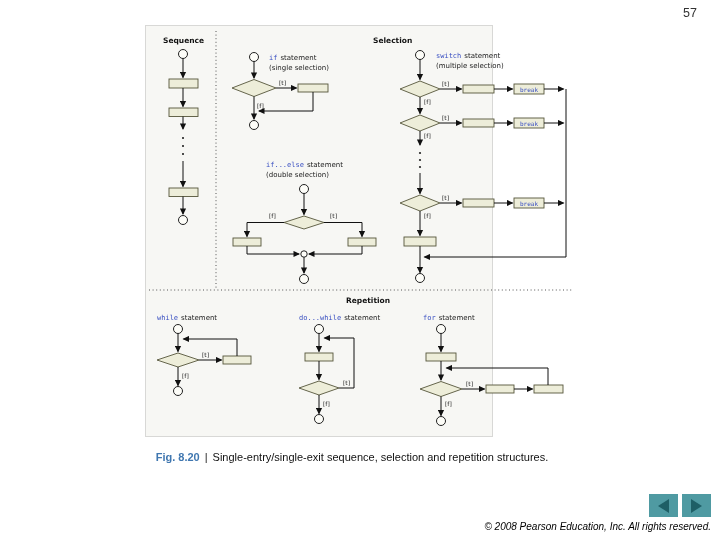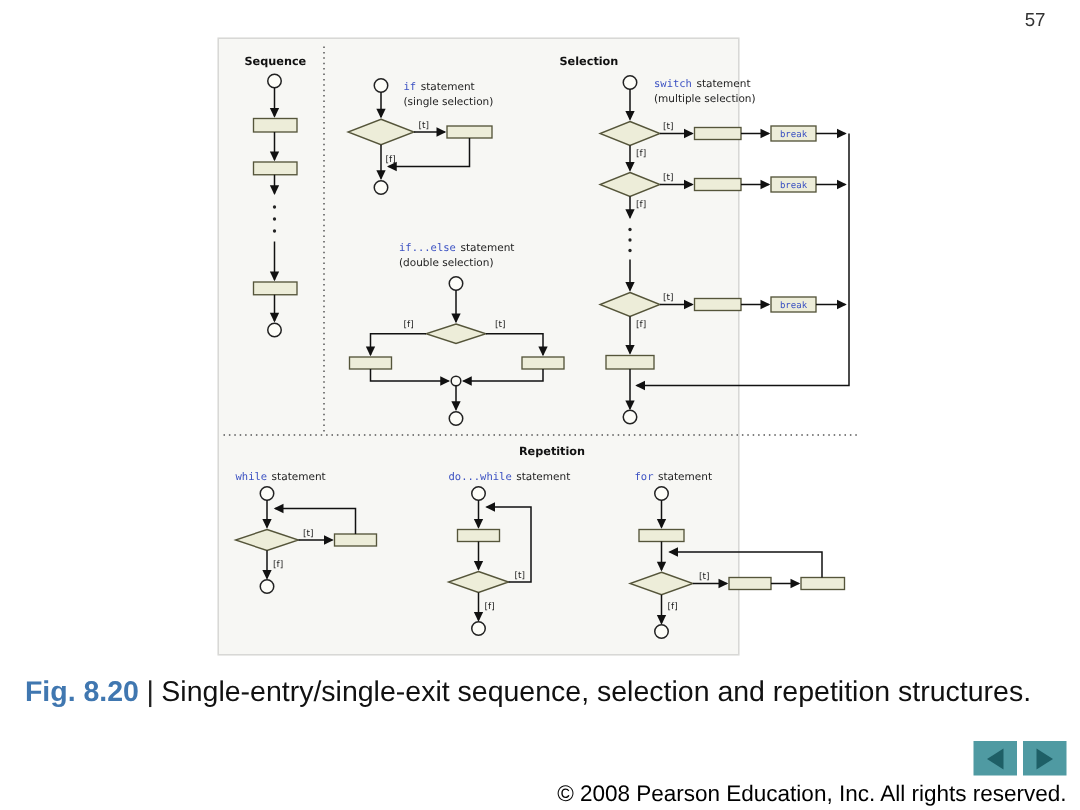--- a/index.html
+++ b/index.html
@@ -1,24 +1,24 @@
 <!DOCTYPE html>
 <html><head>
 <meta charset="utf-8">
 <style>
   html,body{margin:0;padding:0;background:#fff;}
   #slide{position:relative;width:720px;height:540px;background:#ffffff;overflow:hidden;
          font-family:"Liberation Sans",sans-serif;border-radius:11px;}
   #page-num{position:absolute;top:6px;right:23px;font-size:12.5px;color:#333;}
   #figure-panel{position:absolute;left:145px;top:25px;width:348px;height:412px;
                 background:#f7f7f4;border:1px solid #d8d8d6;box-sizing:border-box;}
-  #caption{position:absolute;left:0;right:16px;top:451px;text-align:center;font-size:19px;color:#111;}
+  #caption{position:absolute;left:0;right:16px;top:451px;text-align:center;font-size:11px;color:#111;}
   #caption .fig{color:#4077b0;font-weight:bold;}
   #caption .sep{margin:0 5px;color:#222;}
-  #copyright{position:absolute;right:9px;top:521px;font-size:15px;color:#000;}
+  #copyright{position:absolute;right:9px;top:521px;font-size:10px;color:#000;font-style:italic;}
   #nav{position:absolute;right:9px;top:494px;display:flex;gap:4px;}
   .navbtn{width:29px;height:23px;background:#4f9aa2;border:none;padding:0;margin:0;
           display:flex;align-items:center;justify-content:center;cursor:pointer;}
   .tri{width:0;height:0;display:block;}
   .tri-left{border-top:7px solid transparent;border-bottom:7px solid transparent;border-right:11px solid #1e5f66;}
   .tri-right{border-top:7px solid transparent;border-bottom:7px solid transparent;border-left:11px solid #1e5f66;}
   
   svg text{font-family:"DejaVu Sans",sans-serif;fill:#1a1a1a;}
   .sect{font-size:7.5px;font-weight:bold;fill:#111;}
   .lbl{font-size:7px;fill:#222;}

